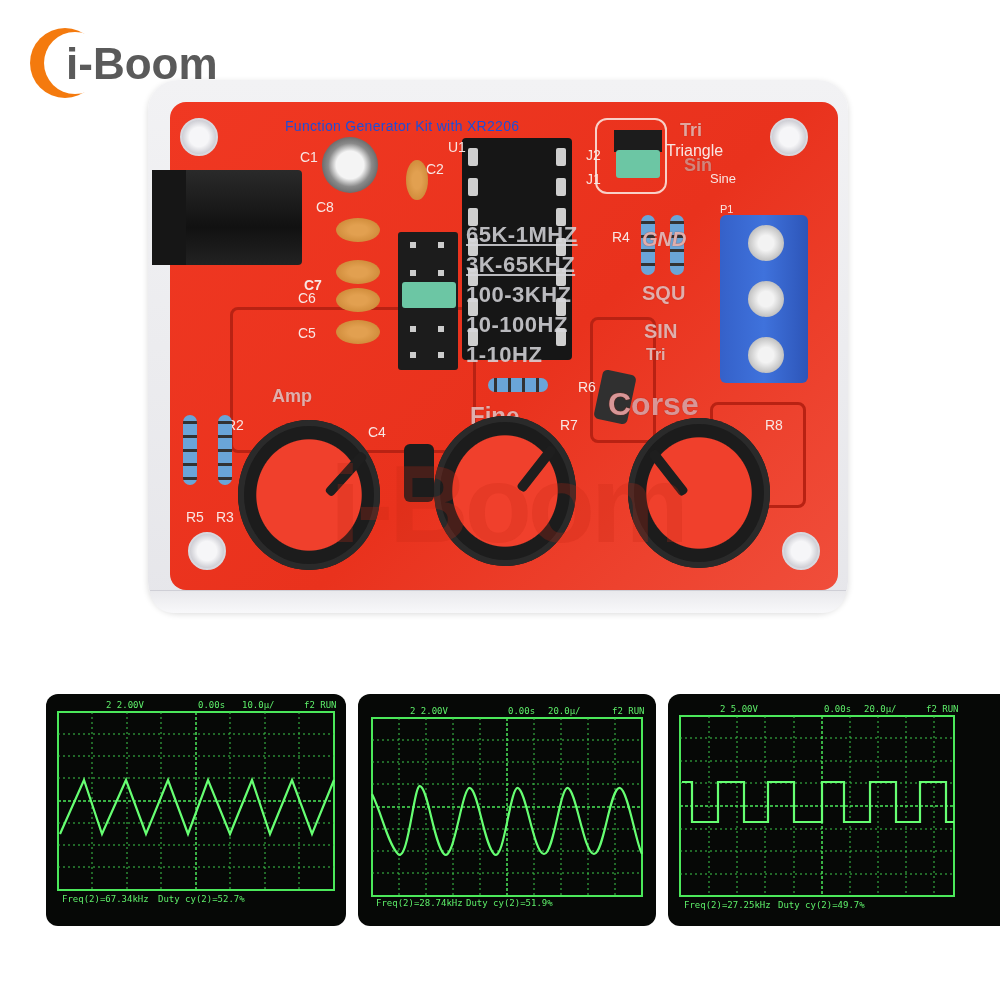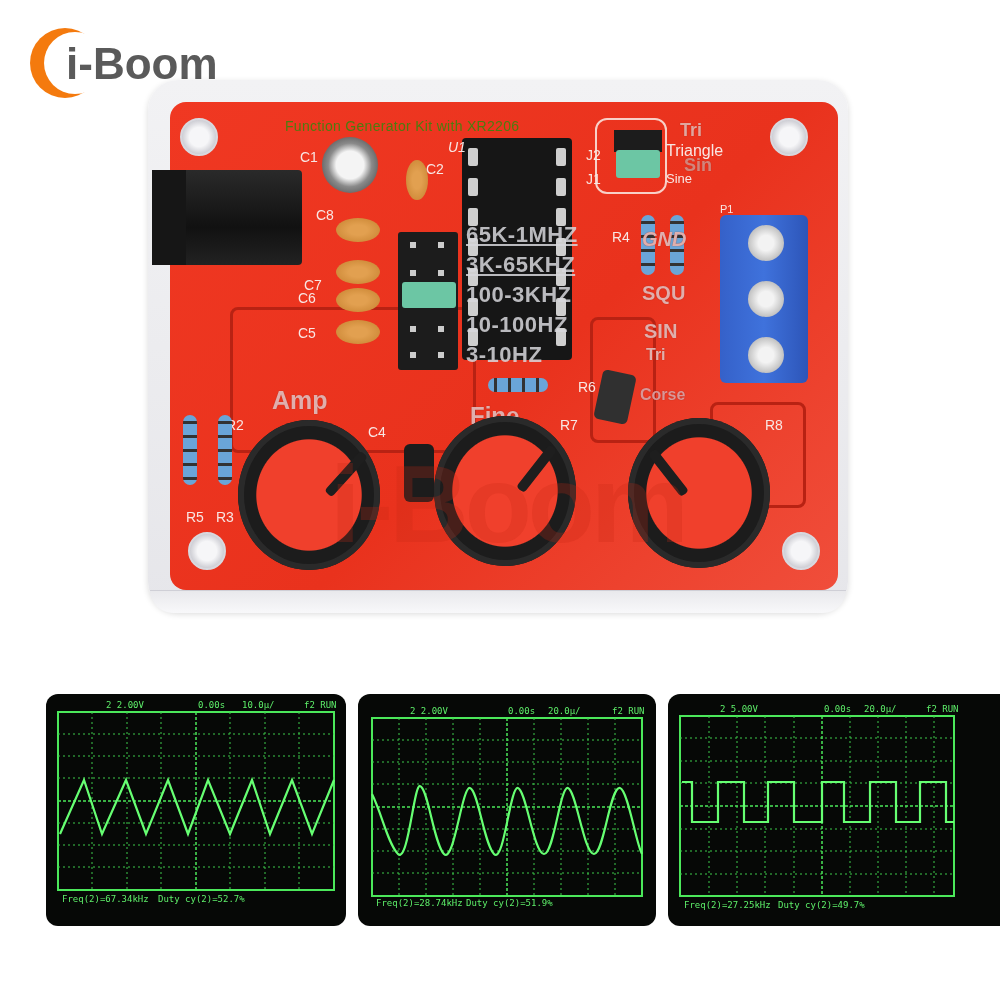--- a/index.html
+++ b/index.html
@@ -15,21 +15,21 @@
   .case { position:absolute; left:148px; top:80px; width:700px; height:532px; border-radius:30px;
           background:linear-gradient(180deg,#f2f2f4 0%,#e6e6ea 100%); box-shadow:0 2px 6px rgba(0,0,0,0.15); }
   .pcb { position:absolute; left:170px; top:102px; width:668px; height:488px; border-radius:16px;
          background:linear-gradient(135deg,#f03822 0%,#e9321d 55%,#f04e3b 100%); overflow:hidden; }
   .case-lip { position:absolute; left:150px; top:590px; width:696px; height:22px; border-radius:0 0 28px 28px;
               background:linear-gradient(180deg,#e9e9ec,#f8f8fa); border-top:1px solid #cfcfd6; }
 
   .trace { position:absolute; border:3px solid #b82213; border-radius:8px; }
   .silk { position:absolute; color:#f8e6e3; font-size:14px; line-height:1; white-space:nowrap; }
   .silk-big { position:absolute; color:rgba(235,200,200,0.85); font-weight:bold; white-space:nowrap; text-shadow:0 0 1px #a02010; }
-  .title-silk { position:absolute; left:285px; top:118px; color:#4d7c0f; font-size:14px; letter-spacing:0.3px; }
+  .title-silk { position:absolute; left:285px; top:118px; color:#1d4ed8; font-size:14px; letter-spacing:0.3px; }
 
   .screw-post { position:absolute; width:34px; height:34px; border-radius:50%; background:radial-gradient(circle,#f6f6f8 40%,#cfcfd5 70%,#e8e8ec 100%); border:2px solid #d8d8de; }
 
   .dc-jack { position:absolute; left:152px; top:170px; width:150px; height:95px; background:linear-gradient(180deg,#2a2a2a,#111 60%,#222); border-radius:4px; }
   .dc-jack::before { content:""; position:absolute; left:0; top:0; width:34px; height:95px; background:#161616; }
 
   .cap-el { position:absolute; left:322px; top:137px; width:56px; height:56px; border-radius:50%; background:radial-gradient(circle,#f4f4f4 35%,#8a8a8a 55%,#5c5c5c 80%); }
   .cap-cer { position:absolute; width:44px; height:24px; border-radius:50%; background:radial-gradient(ellipse,#e2a050 30%,#c5802e 100%); }
   .cap-cer-v { position:absolute; width:22px; height:40px; border-radius:50%; background:radial-gradient(ellipse,#e2a050 30%,#c5802e 100%); }
 
@@ -93,23 +93,23 @@
 
 <div class="dc-jack"></div>
 
 <div class="cap-el"></div>
 <span class="silk" style="left:300px;top:150px;">C1</span>
 
 <div class="cap-cer-v" style="left:406px;top:160px;"></div>
 <span class="silk" style="left:426px;top:162px;">C2</span>
 
 <div class="cap-cer" style="left:336px;top:218px;"></div>
-<span class="silk" style="left:316px;top:208px;">C8</span>
+<span class="silk" style="left:316px;top:200px;">C8</span>
 <div class="cap-cer" style="left:336px;top:260px;"></div>
-<span class="silk" style="left:304px;top:278px;">C7</span>
+<span class="silk" style="left:304px;top:278px;font-weight:bold;">C7</span>
 <div class="cap-cer" style="left:336px;top:288px;"></div>
 <span class="silk" style="left:298px;top:291px;">C6</span>
 <div class="cap-cer" style="left:336px;top:320px;"></div>
 <span class="silk" style="left:298px;top:326px;">C5</span>
 
 <div class="header-block">
   <div class="pin" style="left:12px;top:10px;"></div>
     <div class="pin" style="left:40px;top:10px;"></div>
   <div class="pin" style="left:12px;top:38px;"></div>
     <div class="pin" style="left:40px;top:38px;"></div>
@@ -129,60 +129,60 @@
     <div class="ic-pin" style="left:94px;top:70px;"></div>
   <div class="ic-pin" style="left:6px;top:100px;"></div>
     <div class="ic-pin" style="left:94px;top:100px;"></div>
   <div class="ic-pin" style="left:6px;top:130px;"></div>
     <div class="ic-pin" style="left:94px;top:130px;"></div>
   <div class="ic-pin" style="left:6px;top:160px;"></div>
     <div class="ic-pin" style="left:94px;top:160px;"></div>
   <div class="ic-pin" style="left:6px;top:190px;"></div>
     <div class="ic-pin" style="left:94px;top:190px;"></div>
 </div>
-<span class="silk" style="left:448px;top:140px;font-style:italic;">U1</span>
+<span class="silk" style="left:448px;top:140px;">U1</span>
 
 <div class="range-label" style="top:222px;text-decoration:underline;">65K-1MHZ</div>
 <div class="range-label" style="top:252px;text-decoration:underline;">3K-65KHZ</div>
 <div class="range-label" style="top:282px;">100-3KHZ</div>
 <div class="range-label" style="top:312px;">10-100HZ</div>
-<div class="range-label" style="top:342px;">3-10HZ</div>
+<div class="range-label" style="top:342px;">1-10HZ</div>
 
 <div class="toggle-box"></div>
 <div class="toggle-base"></div>
 <div class="toggle-jumper"></div>
 <span class="silk" style="left:586px;top:148px;">J2</span>
 <span class="silk" style="left:586px;top:172px;">J1</span>
 <span class="silk-big" style="left:680px;top:120px;font-size:18px;color:rgba(240,200,195,0.8);">Tri</span>
 <span class="silk" style="left:666px;top:143px;font-size:16px;">Triangle</span>
 <span class="silk-big" style="left:684px;top:155px;font-size:18px;color:rgba(240,200,195,0.6);">Sin</span>
-<span class="silk" style="left:666px;top:172px;font-size:13px;">Sine</span>
+<span class="silk" style="left:666px;top:172px;font-size:13px;padding-left:44px;">Sine</span>
 
 <div class="resistor-v" style="left:641px;top:215px;"></div>
 <div class="resistor-v" style="left:670px;top:215px;"></div>
 <span class="silk" style="left:612px;top:230px;">R4</span>
 <span class="silk-big" style="left:642px;top:228px;font-size:20px;font-style:italic;">GND</span>
 <span class="silk-big" style="left:642px;top:282px;font-size:20px;">SQU</span>
 <span class="silk-big" style="left:644px;top:320px;font-size:20px;">SIN</span>
 <span class="silk-big" style="left:646px;top:346px;font-size:16px;">Tri</span>
 
 <div class="terminal">
   <div class="t-screw" style="top:10px;"></div>
   <div class="t-screw" style="top:66px;"></div>
   <div class="t-screw" style="top:122px;"></div>
 </div>
 <span class="silk" style="left:720px;top:204px;font-size:11px;">P1</span>
 
 <div class="elec-small"></div>
 <div class="resistor-h" style="left:488px;top:378px;"></div>
 <span class="silk" style="left:578px;top:380px;">R6</span>
 
-<span class="silk-big" style="left:272px;top:386px;font-size:25px;">Amp</span>
+<span class="silk-big" style="left:272px;top:386px;font-size:18px;">Amp</span>
 <span class="silk-big" style="left:470px;top:386px;font-size:24px;margin-top:16px;">Fine</span>
-<span class="silk-big" style="left:640px;top:386px;font-size:16px;color:rgba(230,180,185,0.8);">Corse</span>
+<span class="silk-big" style="left:608px;top:386px;font-size:32px;color:rgba(230,180,185,0.8);">Corse</span>
 
 <span class="silk" style="left:226px;top:418px;">R2</span>
 <span class="silk" style="left:368px;top:425px;">C4</span>
 <span class="silk" style="left:560px;top:418px;">R7</span>
 <span class="silk" style="left:765px;top:418px;">R8</span>
 
 <div class="resistor-v" style="left:183px;top:415px;height:70px;"></div>
 <div class="resistor-v" style="left:218px;top:415px;height:70px;"></div>
 <span class="silk" style="left:186px;top:510px;">R5</span>
 <span class="silk" style="left:216px;top:510px;">R3</span>

